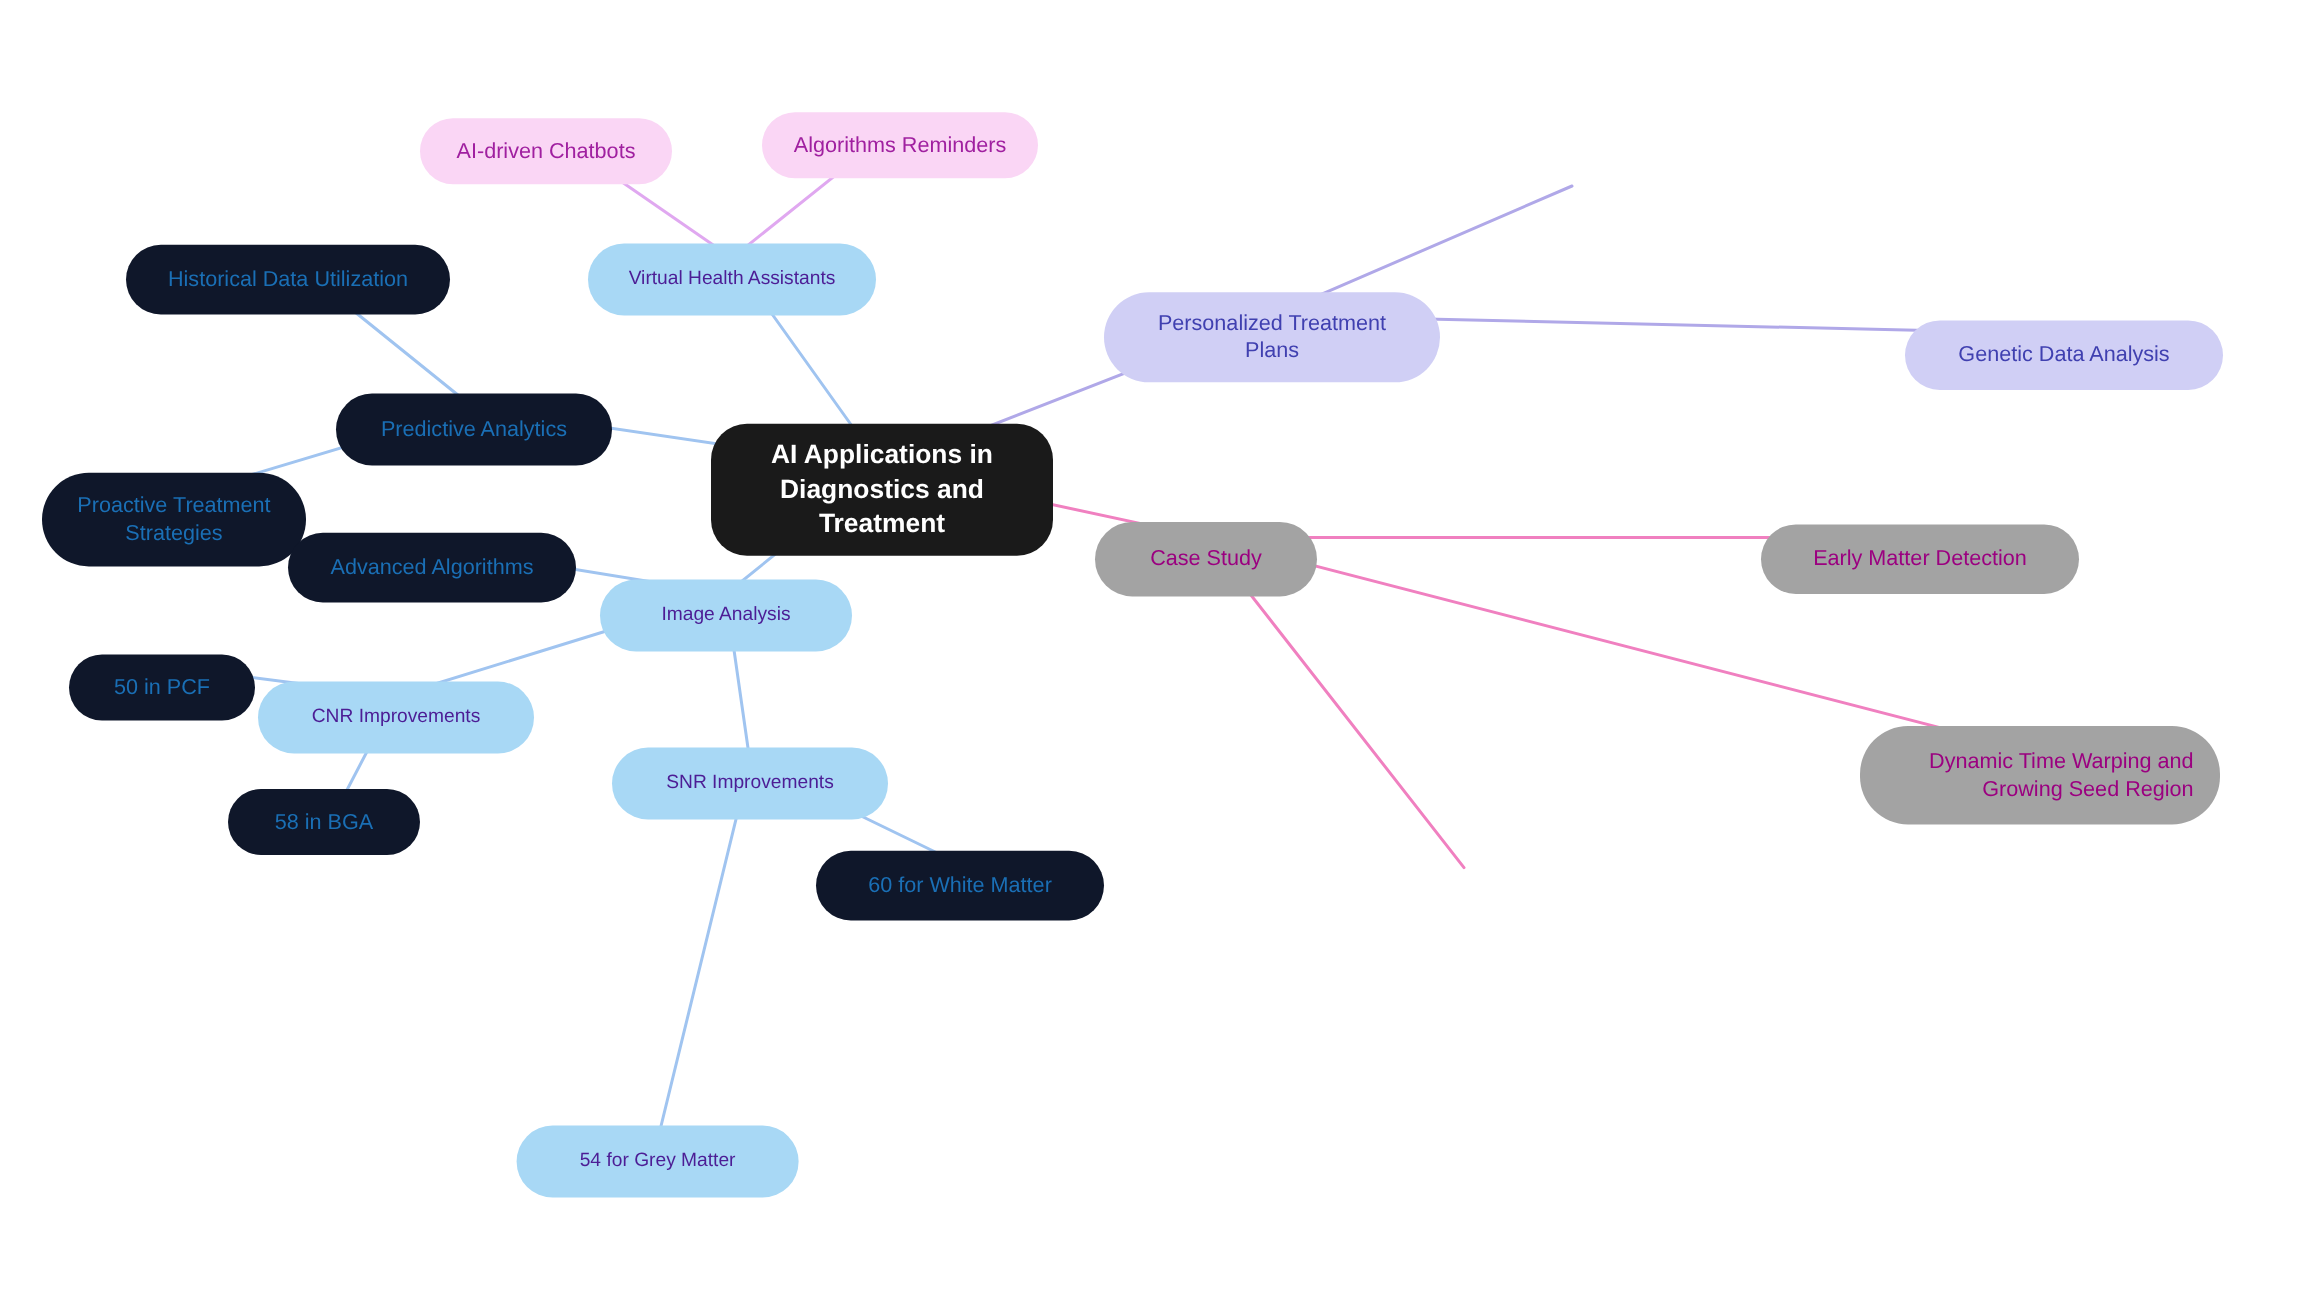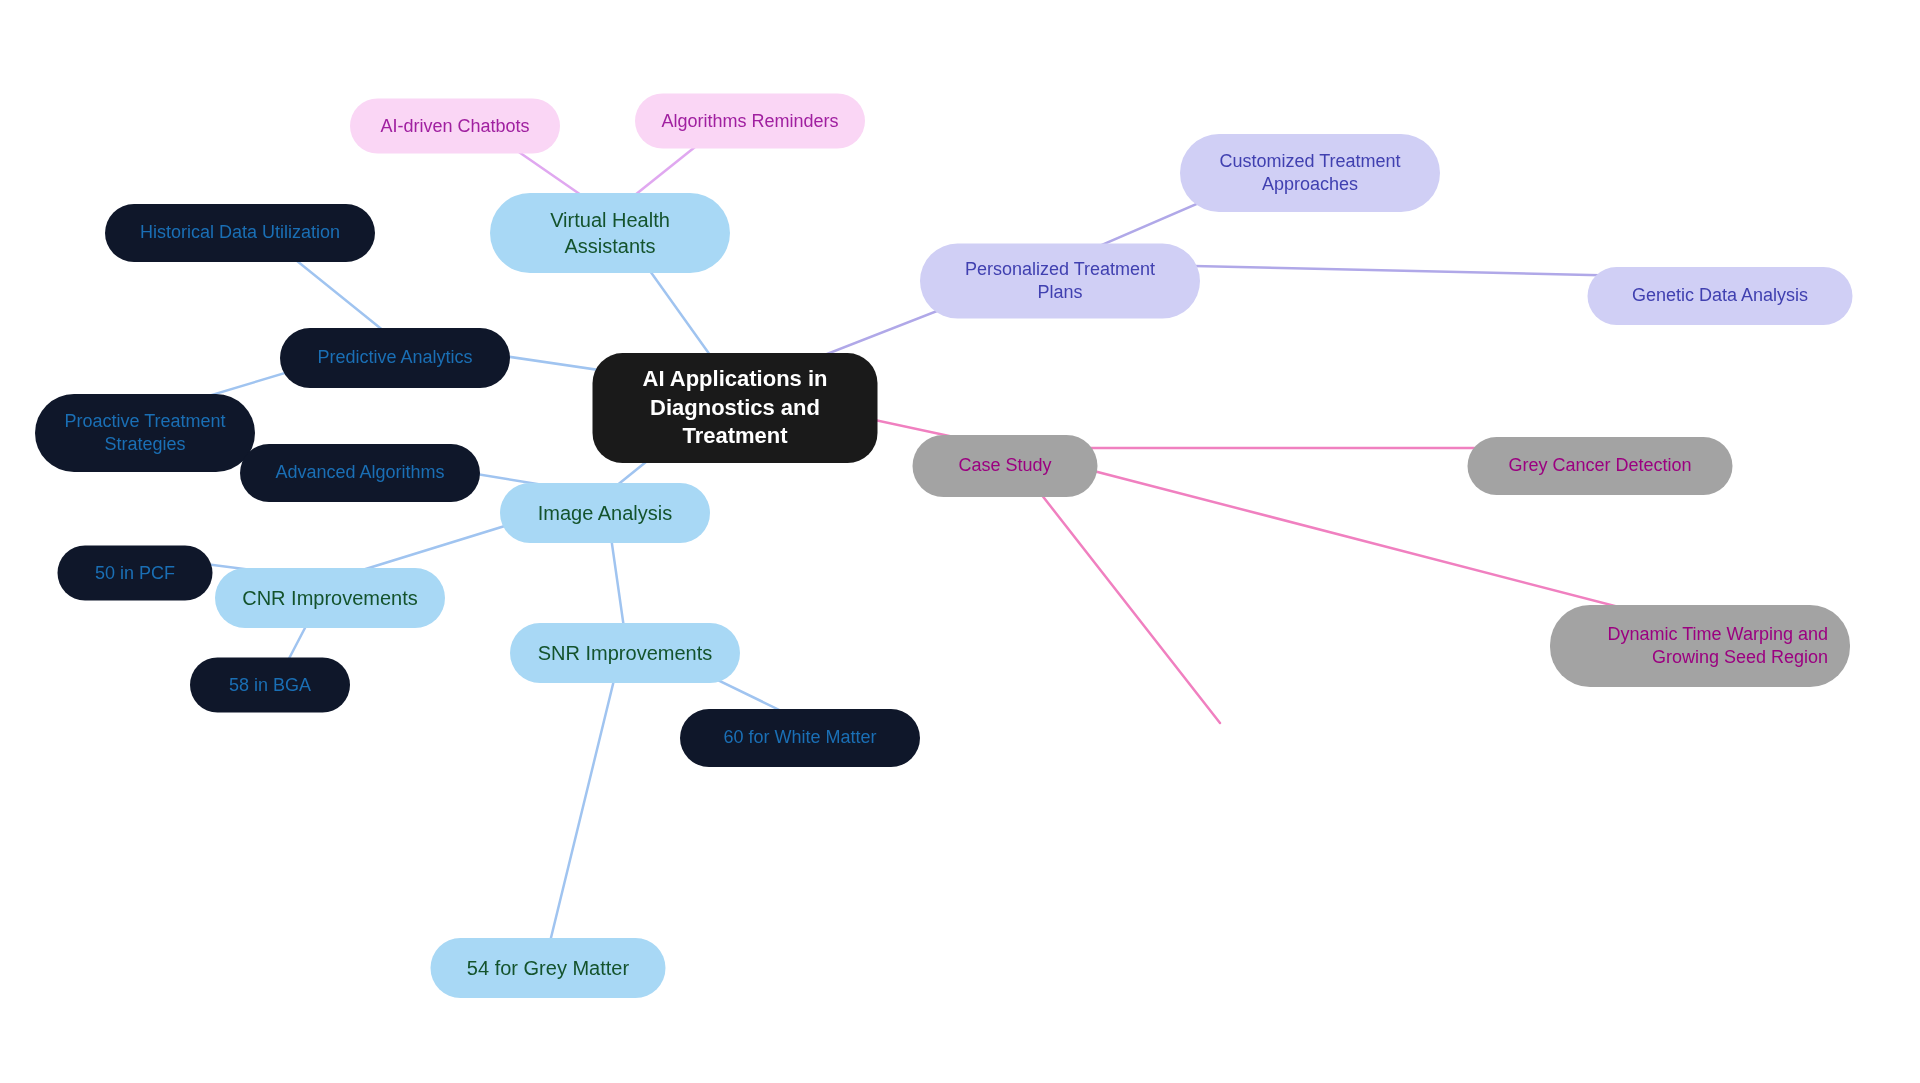--- a/index.html
+++ b/index.html
@@ -46,22 +46,22 @@
       padding: 12px 30px;
       border-radius: 30px;
     }
     .node-blue {
       background: #0f172a;
       color: #1a6fb5;
       border: none;
     }
     .node-blue-mid {
       background: #a8d8f5;
-      color: #14532d;
-      font-size: 20px;
+      color: #4c1d95;
+      font-size: 16px;
     }
     .node-purple {
       background: #d0cff5;
       color: #4040b0;
     }
     .node-pink {
       background: #a3a3a3;
       color: #9b0080;
     }
     .node-pink-light {
@@ -107,20 +107,18 @@
 Strategies</div>
     <div class="node node-blue-mid" style="left: 605px; top: 495px; width: 210px; min-height: 60px;">Image Analysis</div>
     <div class="node node-blue" style="left: 360px; top: 455px; width: 240px; min-height: 58px;">Advanced Algorithms</div>
     <div class="node node-blue-mid" style="left: 330px; top: 580px; width: 230px; min-height: 60px;">CNR Improvements</div>
     <div class="node node-blue" style="left: 135px; top: 555px; width: 155px; min-height: 55px;">50 in PCF</div>
     <div class="node node-blue" style="left: 270px; top: 667px; width: 160px; min-height: 55px;">58 in BGA</div>
     <div class="node node-blue-mid" style="left: 625px; top: 635px; width: 230px; min-height: 60px;">SNR Improvements</div>
     <div class="node node-blue-mid" style="left: 548px; top: 950px; width: 235px; min-height: 60px;">54 for Grey Matter</div>
     <div class="node node-blue" style="left: 800px; top: 720px; width: 240px; min-height: 58px;">60 for White Matter</div>
     <div class="node node-purple" style="left: 1060px; top: 263px; width: 280px; min-height: 68px;">Personalized Treatment Plans</div>
-    <div class="node node-purple" style="left: 1310px; top: 155px; width: 260px; min-height: 78px;">Customized Treatment
-Approaches</div>
     <div class="node node-purple" style="left: 1720px; top: 278px; width: 265px; min-height: 58px;">Genetic Data Analysis</div>
     <div class="node node-pink" style="left: 1005px; top: 448px; width: 185px; min-height: 62px;">Case Study</div>
-    <div class="node node-pink" style="left: 1600px; top: 448px; width: 265px; min-height: 58px;">Grey Cancer Detection</div>
+    <div class="node node-pink" style="left: 1600px; top: 448px; width: 265px; min-height: 58px;">Early Matter Detection</div>
     <div class="node node-pink" style="left: 1700px; top: 628px; width: 300px; min-height: 82px; text-align: right;">Dynamic Time Warping and
 Growing Seed Region</div>
   </div>
 
 </body></html>

